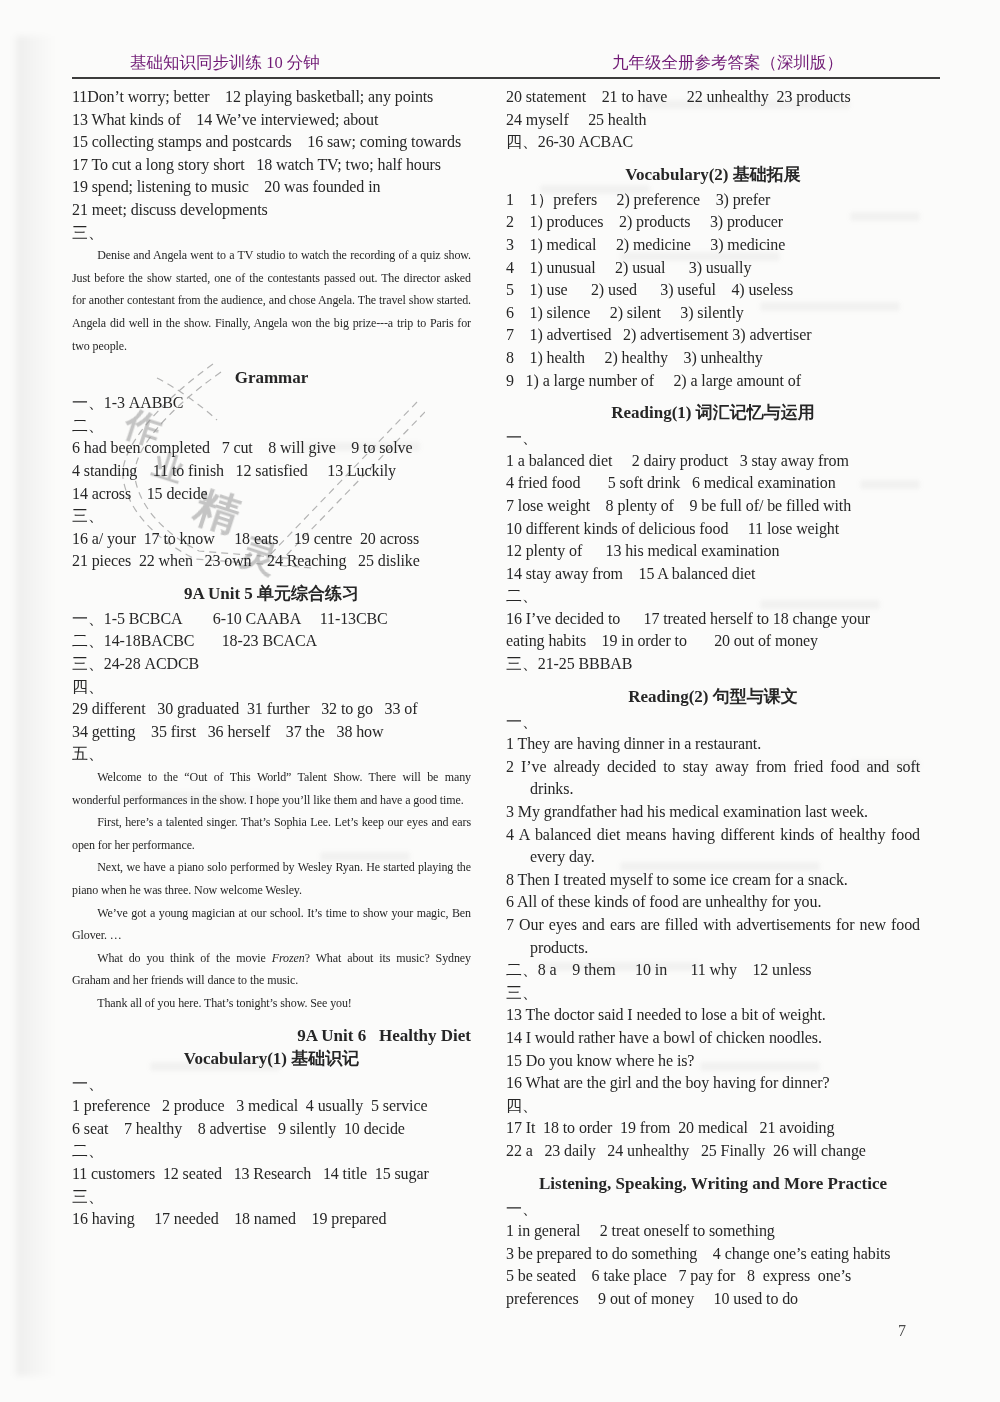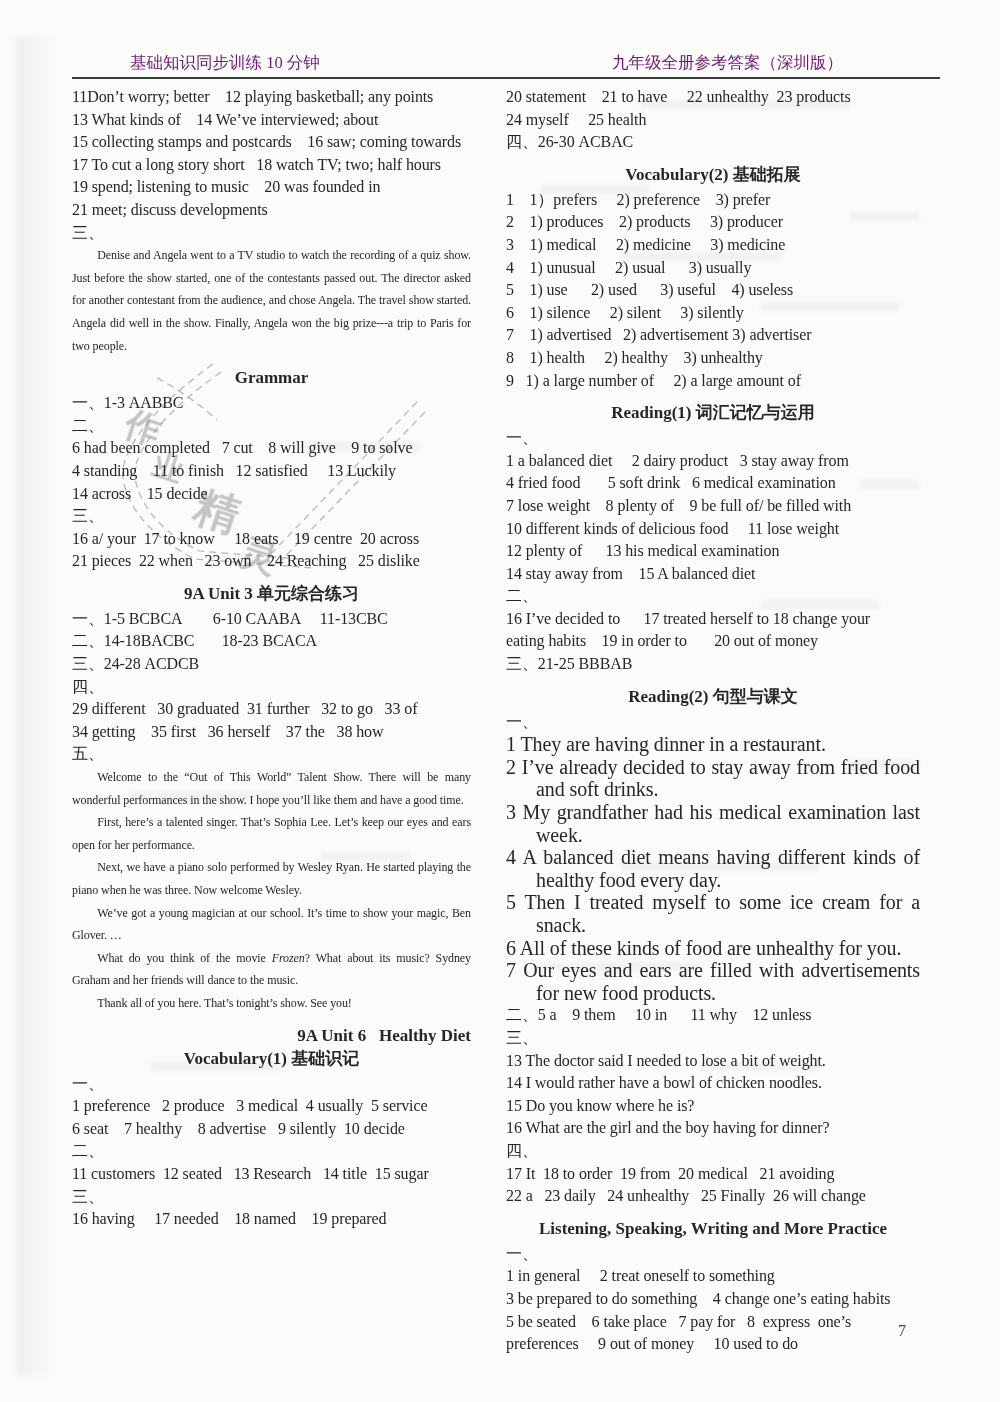--- a/index.html
+++ b/index.html
@@ -12,21 +12,21 @@
     background:linear-gradient(90deg,rgba(0,0,0,.05),rgba(0,0,0,0));filter:blur(3px);}
   .hdr{position:absolute;top:52px;font-size:16.5px;color:#701a75;white-space:pre;}
   .hdr-left{left:130px;}
   .hdr-right{left:612px;}
   .hdr-rule{position:absolute;left:72px;top:77px;width:868px;height:2px;background:#3c3c3c;}
   .col{position:absolute;top:86px;}
   .col-left{left:72px;width:399px;}
   .col-right{left:506px;width:414px;}
   .ln{font-size:16px;line-height:22.6px;white-space:pre-wrap;letter-spacing:-0.1px;}
   .para{font-size:12px;line-height:22.6px;text-align:justify;text-indent:2.1em;margin:0;letter-spacing:-0.1px;}
-  .sent{font-size:20px;line-height:22.6px;text-align:justify;padding-left:1.5em;text-indent:-1.5em;margin:0;letter-spacing:-0.1px;}
+  .sent{font-size:16px;line-height:22.6px;text-align:justify;padding-left:1.5em;text-indent:-1.5em;margin:0;letter-spacing:-0.1px;}
   .h{text-align:center;font-weight:700;font-size:17px;line-height:23px;margin:9px 0 3px;white-space:pre-wrap;}
   .h.tb{margin-bottom:0;text-align:right;}
   .h.tt{margin-top:0;}
   .pageno{position:absolute;left:898px;top:1322px;font-size:16px;color:#4a4a4a;}
   .watermark{position:absolute;left:95px;top:352px;width:330px;height:235px;pointer-events:none;}
   .wm-ch{position:absolute;color:#8f8f8f;opacity:.5;font-weight:700;filter:blur(.4px);
     font-family:"Liberation Serif",serif;transform:rotate(18deg);}
   .wm0{left:30px;top:52px;font-size:36px;}
   .wm1{left:58px;top:96px;font-size:30px;}
   .wm2{left:100px;top:130px;font-size:44px;}
@@ -88,21 +88,21 @@
     <div class="h">Grammar</div>
     <div class="ln">一、1-3 AABBC</div>
     <div class="ln">二、</div>
     <div class="ln">6 had been completed   7 cut    8 will give    9 to solve</div>
     <div class="ln">4 standing    11 to finish   12 satisfied     13 Luckily</div>
     <div class="ln">14 across    15 decide</div>
     <div class="ln">三、</div>
     <div class="ln">16 a/ your  17 to know     18 eats    19 centre  20 across</div>
     <div class="ln">21 pieces  22 when   23 own    24 Reaching   25 dislike</div>
 
-    <div class="h">9A Unit 3 单元综合练习</div>
+    <div class="h">9A Unit 5 单元综合练习</div>
     <div class="ln">一、1-5 BCBCA        6-10 CAABA     11-13CBC</div>
     <div class="ln">二、14-18BACBC       18-23 BCACA</div>
     <div class="ln">三、24-28 ACDCB</div>
     <div class="ln">四、</div>
     <div class="ln">29 different   30 graduated  31 further   32 to go   33 of</div>
     <div class="ln">34 getting    35 first   36 herself    37 the   38 how</div>
     <div class="ln">五、</div>
 
     <p class="para">Welcome to the “Out of This World” Talent Show. There will be many wonderful performances in the show. I hope you’ll like them and have a good time.</p>
     <p class="para">First, here’s a talented singer. That’s Sophia Lee. Let’s keep our eyes and ears open for her performance.</p>
@@ -150,24 +150,24 @@
     <div class="ln">16 I’ve decided to      17 treated herself to 18 change your</div>
     <div class="ln">eating habits    19 in order to       20 out of money</div>
     <div class="ln">三、21-25 BBBAB</div>
 
     <div class="h">Reading(2) 句型与课文</div>
     <div class="ln">一、</div>
     <p class="sent">1 They are having dinner in a restaurant.</p>
     <p class="sent">2 I’ve already decided to stay away from fried food and soft drinks.</p>
     <p class="sent">3 My grandfather had his medical examination last week.</p>
     <p class="sent">4 A balanced diet means having different kinds of healthy food every day.</p>
-    <p class="sent">5 Then I treated myself to some ice cream for a snack.</p>
+    <p class="sent">8 Then I treated myself to some ice cream for a snack.</p>
     <p class="sent">6 All of these kinds of food are unhealthy for you.</p>
     <p class="sent">7 Our eyes and ears are filled with advertisements for new food products.</p>
-    <div class="ln">二、5 a    9 them     10 in      11 why    12 unless</div>
+    <div class="ln">二、8 a    9 them     10 in      11 why    12 unless</div>
     <div class="ln">三、</div>
     <div class="ln">13 The doctor said I needed to lose a bit of weight.</div>
     <div class="ln">14 I would rather have a bowl of chicken noodles.</div>
     <div class="ln">15 Do you know where he is?</div>
     <div class="ln">16 What are the girl and the boy having for dinner?</div>
     <div class="ln">四、</div>
     <div class="ln">17 It  18 to order  19 from  20 medical   21 avoiding</div>
     <div class="ln">22 a   23 daily   24 unhealthy   25 Finally  26 will change</div>
 
     <div class="h">Listening, Speaking, Writing and More Practice</div>

